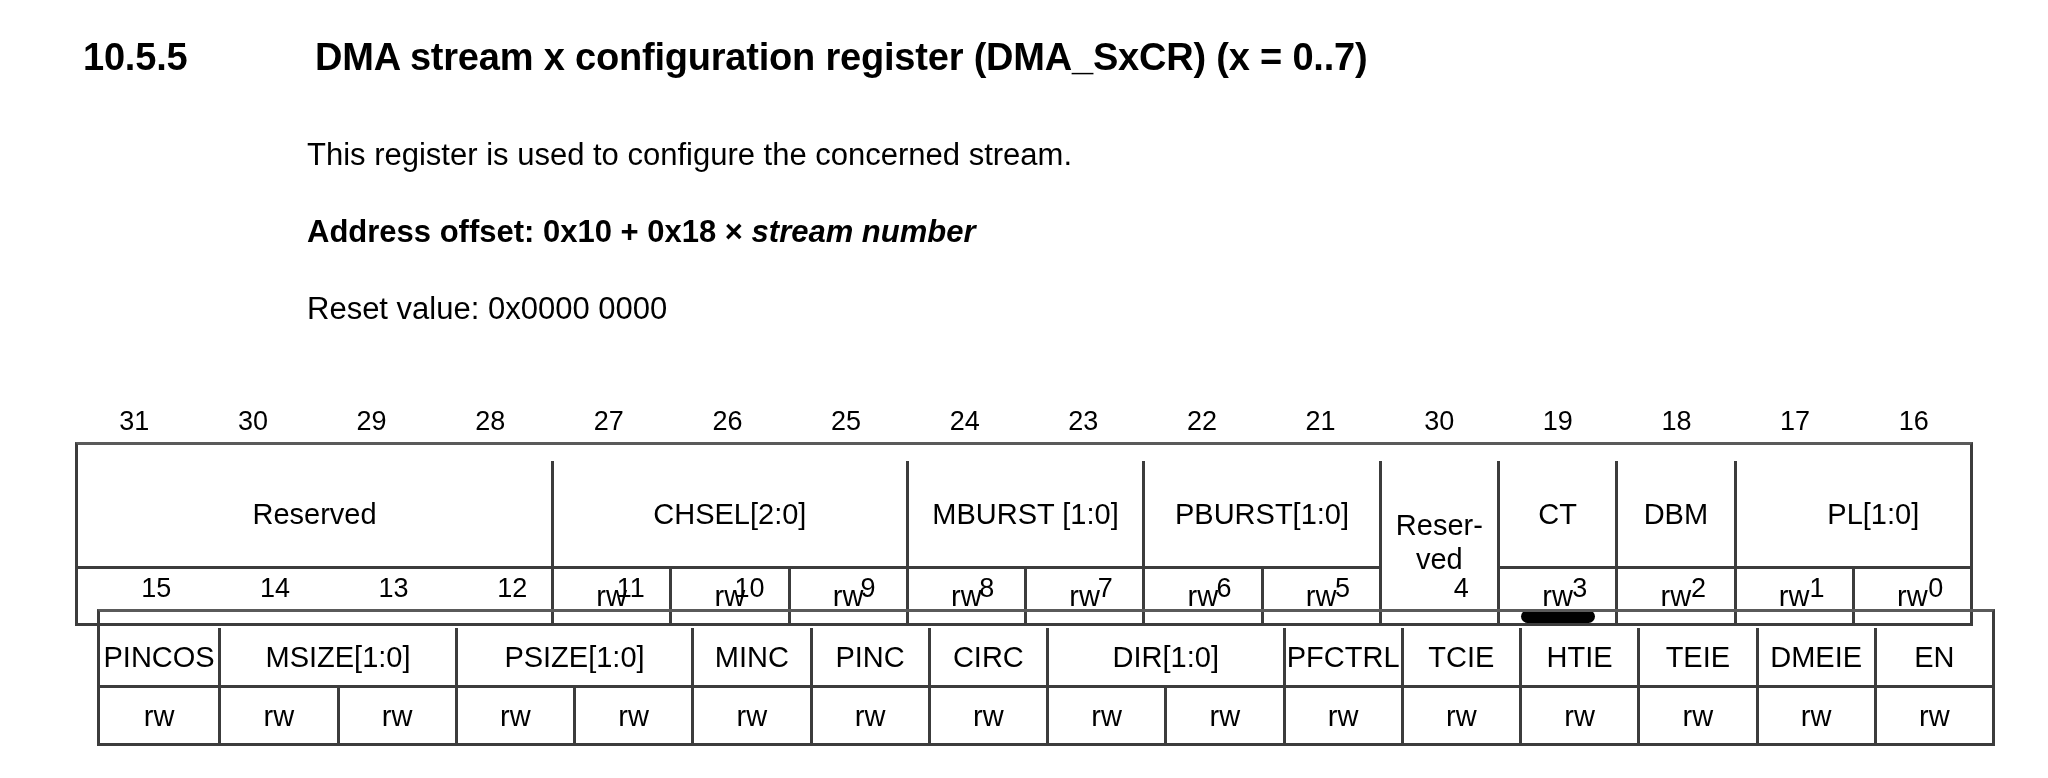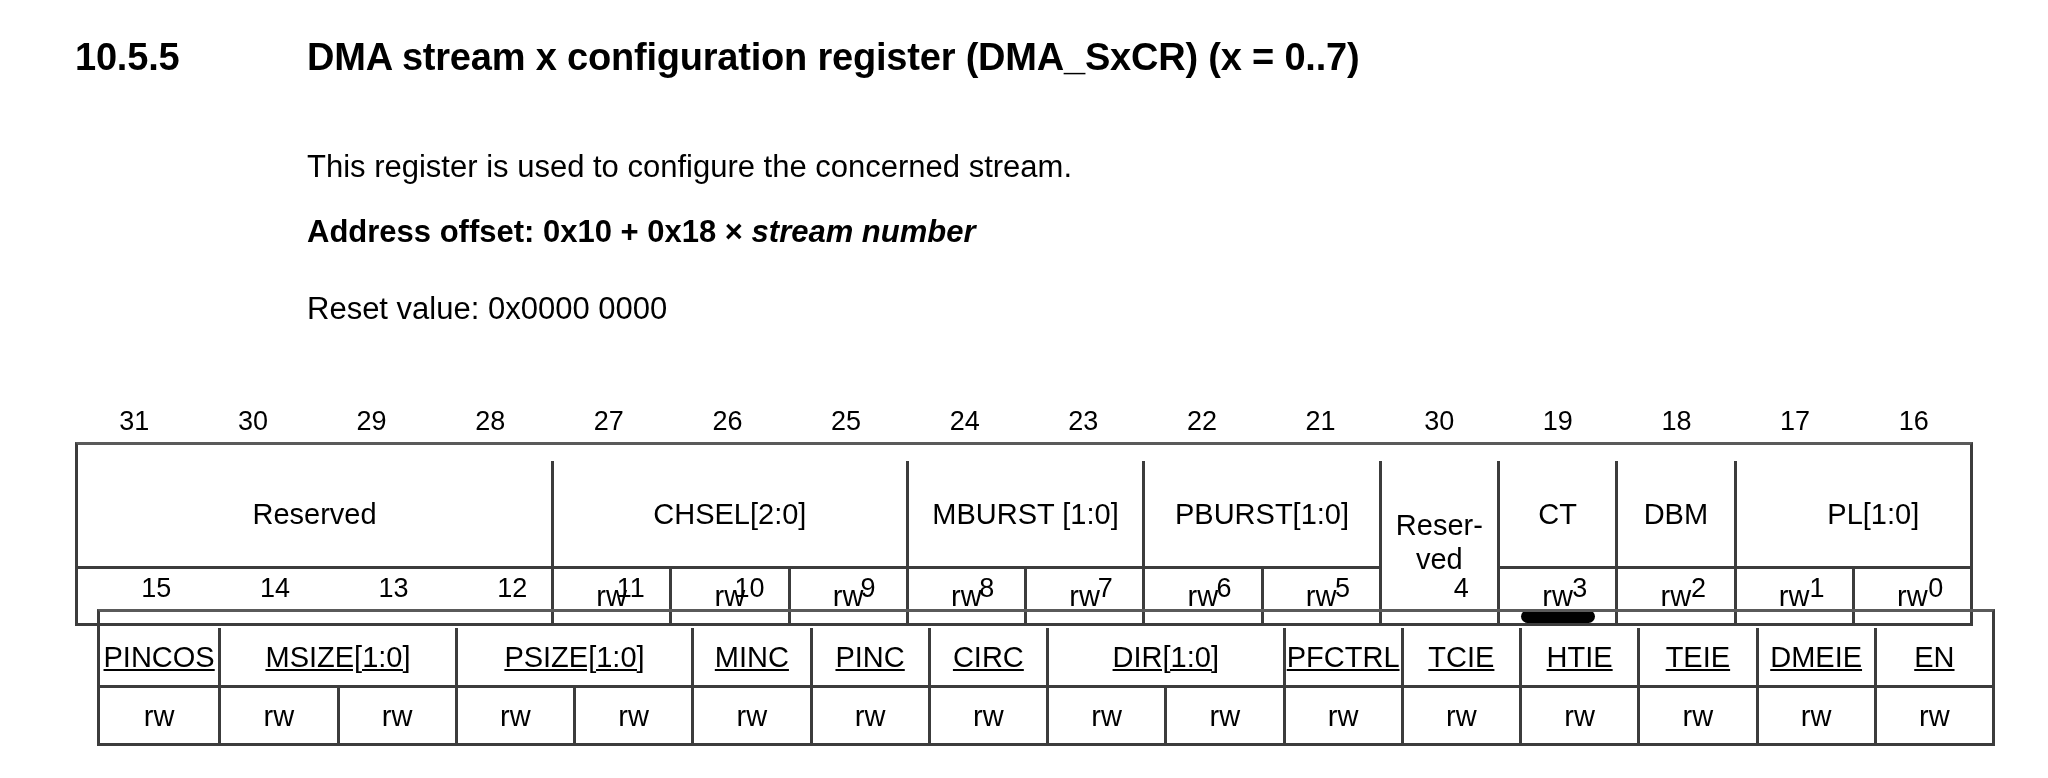--- a/index.html
+++ b/index.html
@@ -25,35 +25,36 @@
     width: 1900px;
     display: flex;
     align-items: baseline;
     font-weight: bold;
     font-size: 38px;
     letter-spacing: -0.2px;
   }
   .heading-num {
     width: 232px;
     flex: none;
+    margin-left: 8px;
   }
   .heading-title {
     flex: 1;
   }
 
   .para {
     position: absolute;
     left: 307px;
     font-size: 31px;
     line-height: 34px;
     white-space: pre;
   }
   .para .ital { font-style: italic; }
 
-  #para-desc   { top: 150px; }
+  #para-desc   { top: 138px; }
   #para-offset { top: 215px; font-weight: bold; }
   #para-reset  { top: 292px; }
 
   
   .reg-block {
     position: absolute;
     left: 75px;
     width: 1898px;
   }
   #reg-block-high { top: 400px; }
@@ -92,21 +93,21 @@
     border-top: 3px solid #3c3c3c;
     box-sizing: border-box;
     padding: 2px 0;
   }
   .cell.first-col { border-left: none; }
   .cell.top-row   { border-top: none; margin-top: 16px; }
 
   
   #reg-table-high .name-cell { height: 105px; }
   #reg-table-high .acc-cell  { height: 57px; }
-  #reg-table-low  .name-cell { height: 57px; text-decoration: underline; }
+  #reg-table-low  .name-cell { height: 57px; }
   #reg-table-low  .acc-cell  { height: 58px; }
 
   .span-both {
     height: 162px;
     white-space: normal;
     line-height: 34px;
   }
 
   
   .annot-bar {

